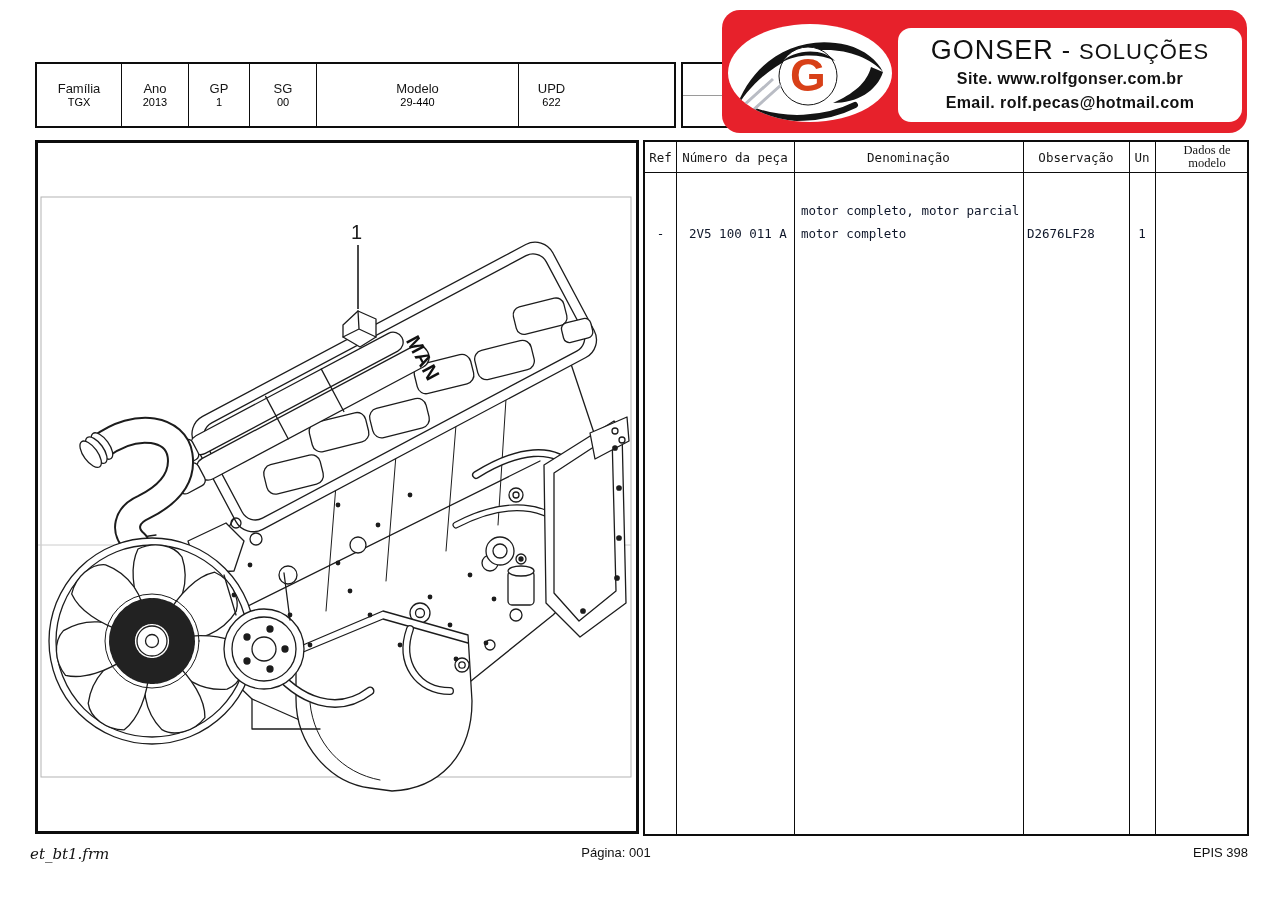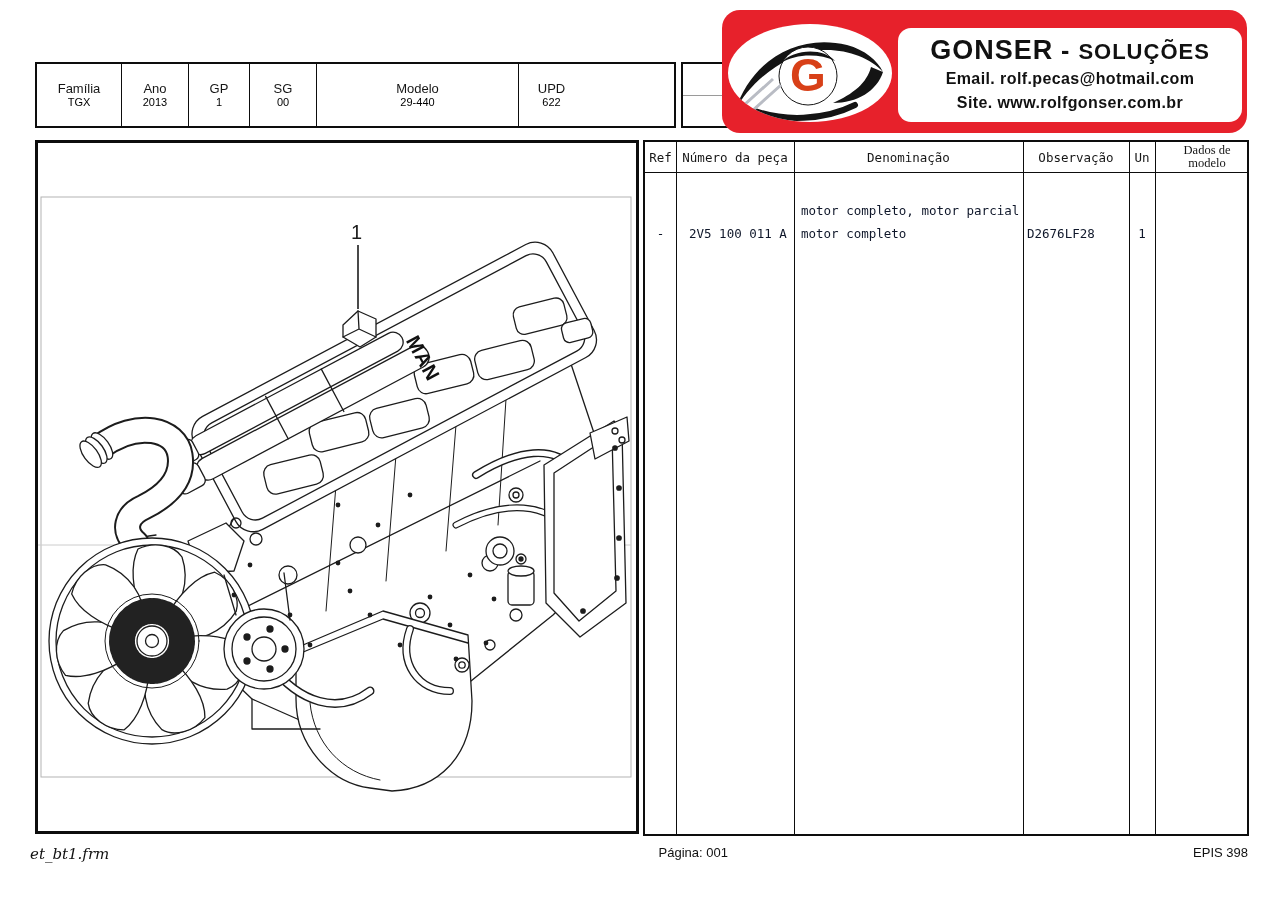--- a/index.html
+++ b/index.html
@@ -22,21 +22,21 @@
   #frag-ht { left:683px; top:62px; width:45px; height:2px; }
   #frag-hm { left:683px; top:95px; width:45px; height:1px; background:#9a9a9a; }
   #frag-hb { left:683px; top:126px; width:45px; height:2px; }
 
   
   #logo { position:absolute; left:722px; top:10px; width:525px; height:123px;
     background:#e7212b; border-radius:18px; }
   #logo-eye { position:absolute; left:5px; top:13px; width:166px; height:100px; }
   #logo-textbox { position:absolute; left:176px; top:18px; width:344px; height:94px;
     background:#fff; border-radius:13px; padding-top:7px; text-align:center; overflow:hidden; }
-  #logo-line1 { font-weight:bold; font-size:25px; letter-spacing:1px; line-height:31px; white-space:nowrap;text-align:center; }
+  #logo-line1 { font-weight:normal; font-size:25px; letter-spacing:1px; line-height:31px; white-space:nowrap;text-align:center; }
   #logo-line1 .brand { font-size:27px; }
   #logo-line1 .brand2 { font-size:22px; }
   .logo-contact { font-weight:bold; font-size:16px; line-height:24px; white-space:nowrap; letter-spacing:0.4px; }
 
   
   #illus-box { position:absolute; left:35px; top:140px; width:604px; height:694px;
     border:3px solid #0d0d0d; background:#fff; }
   #illus-svg { position:absolute; left:0; top:0; }
 
   
@@ -51,21 +51,21 @@
   #pth-num   { left:31px;  width:118px; }
   #pth-den   { left:149px; width:229px; }
   #pth-obs   { left:378px; width:106px; }
   #pth-un    { left:484px; width:26px;  }
   #pth-dad   { left:510px; width:104px;font-family:Liberation Serif, serif;  }
   .pt-cell { position:absolute; white-space:nowrap; color:#0f172a;margin-top:24px; }
 
   
   #footer-form { position:absolute; left:30px; top:845px; font-family:"DejaVu Serif", serif;
     font-style:italic; font-size:15px; }
-  #footer-page { position:absolute; left:568px; top:845px; width:160px; text-align:right; font-size:13px; }
+  #footer-page { position:absolute; left:536px; top:845px; width:160px; text-align:center; font-size:13px; }
   #footer-sys  { position:absolute; right:32px; top:845px; font-size:13px; }
 </style>
 </head>
 <body>
 
 <div id="page">
 
   <div id="meta-table">
     <div class="meta-cell w0">
       <span class="meta-h">Família</span>
@@ -116,26 +116,26 @@
         <path d="M6 92 L46 56 M14 98 L54 62" stroke="#b9bcc4" stroke-width="3" fill="none"></path>
       </g>
     </svg>
     <div id="logo-textbox">
       <div id="logo-line1">
         <span class="brand">GONSER</span>
         <span>-</span>
         <span class="brand2">SOLUÇÕES</span>
       </div>
       <div class="logo-contact">
+        <span>Site.</span>
+        <span>www.rolfgonser.com.br</span>
+      </div>
+      <div class="logo-contact">
         <span>Email.</span>
         <span>rolf.pecas@hotmail.com</span>
-      </div>
-      <div class="logo-contact">
-        <span>Site.</span>
-        <span>www.rolfgonser.com.br</span>
       </div>
     </div>
   </div>
 
   <div id="illus-box">
     <svg id="illus-svg" width="598" height="688" viewBox="0 0 598 688">
 
       <rect x="3" y="54" width="590" height="580" fill="none" stroke="#b3b3b3" stroke-width="1"></rect>
       <line x1="0" y1="402" x2="593" y2="402" stroke="#cccccc" stroke-width="1"></line>
 

